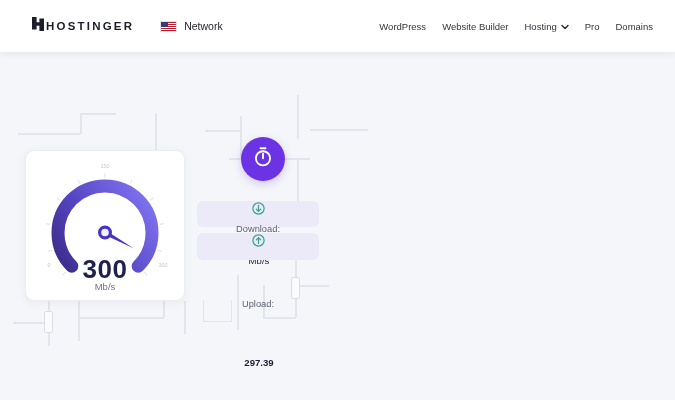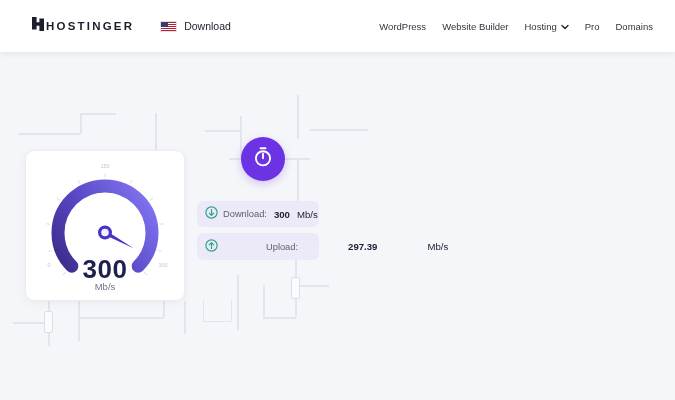--- a/index.html
+++ b/index.html
@@ -40,21 +40,21 @@
                 box-shadow:0 2px 10px rgba(40,40,80,.05); }
   .gauge-card svg { display:block; }
 
   
   .timer { position:absolute; left:241px; top:85px; width:44px; height:44px; border-radius:50%;
            background:#6b33e3; display:flex; align-items:center; justify-content:center; z-index:5;
            box-shadow:0 3px 8px rgba(103,61,230,.25); }
 
   
   .badge { position:absolute; left:197px; width:122px; height:26px; background:#eceaf9;
-           border-radius:6px; display:flex; align-items:center; padding:0 8px; gap:5px; z-index:5; }
+           border-radius:6px; display:flex; align-items:center; padding:0 8px; gap:5px; z-index:5;flex-direction:column; }
   .badge.download { top:149px; }
   .badge.upload { top:181px; height:27px;gap:48px; }
   .badge-label { font-size:9.3px; color:#5b5e72; white-space:nowrap; }
   .badge-value { font-size:9.6px; font-weight:700; color:#1c1e32; margin-left:2px; white-space:nowrap; }
   .badge-unit { font-size:9.6px; color:#1c1e32; margin-left:2px; white-space:nowrap; }
 
   
   .copy { position:absolute; left:393px; top:120px; width:264px; z-index:5; }
   .copy h2 { font-size:15.5px; font-weight:700; color:#2f1c6a; line-height:19px; margin-bottom:14px; }
   .copy p { font-size:10.8px; line-height:16.8px; color:#3f4254; }
@@ -68,21 +68,21 @@
       <svg width="16" height="16" viewBox="0 0 16 16">
           <path fill="#1d1e2c" d="M2,1 h4.6 v5.2 h2.8 v-3.6 h4.6 v12.4 h-4.6 v-5.2 h-2.8 v3.6 h-4.6 z"></path>
         </svg>
     </span>
     <span class="brand-name">HOSTINGER</span>
   </div>
   <div class="lang">
     <span class="flag">
         <span class="canton"></span>
       </span>
-    <span class="lang-label">Download</span>
+    <span class="lang-label">Network</span>
   </div>
   <div class="nav">
     <span class="nav-item">WordPress</span>
     <span class="nav-item">Website Builder</span>
     <span class="nav-item">
       <span>Hosting</span>
       <span>
         <svg width="8" height="6" viewBox="0 0 8 6">
             <polyline points="1,1.5 4,4.5 7,1.5" fill="none" stroke="#1d1e2c" stroke-width="1.3" stroke-linecap="round" stroke-linejoin="round"></polyline>
           </svg>

